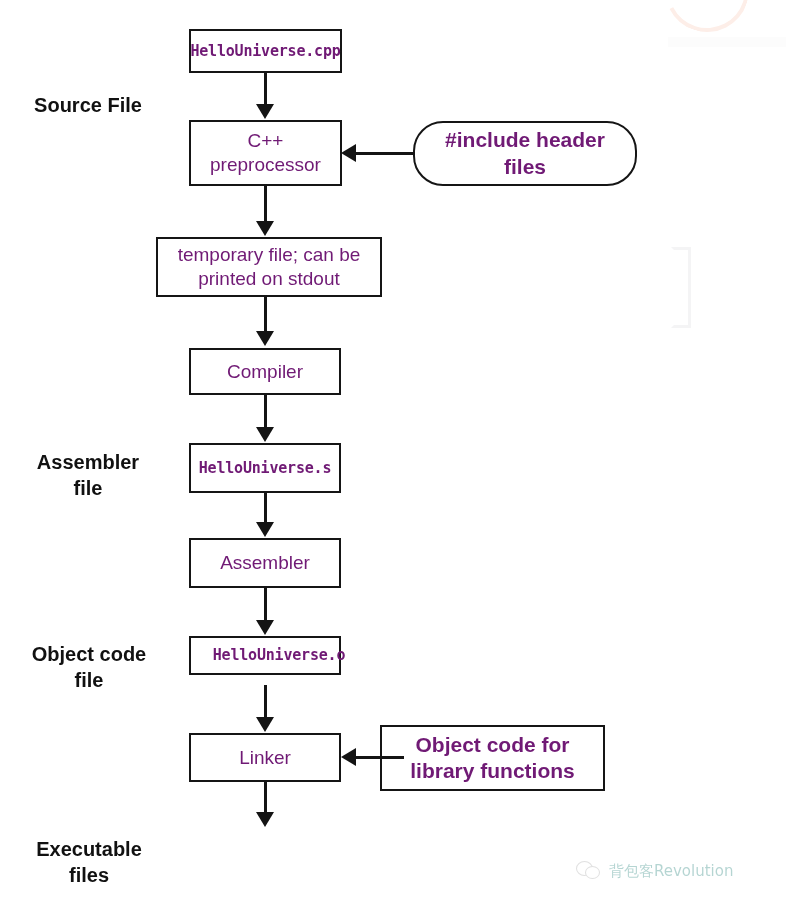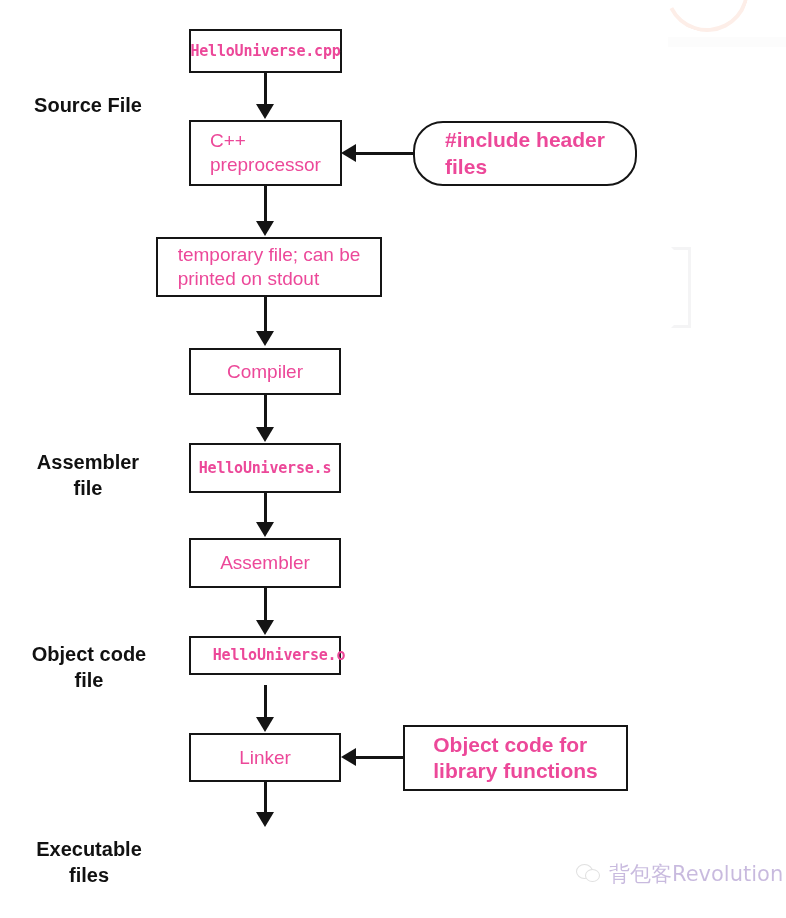--- a/index.html
+++ b/index.html
@@ -49,22 +49,22 @@
 
   
   .node {
     position: absolute;
     box-sizing: border-box;
     border: 2.5px solid #151515;
     background: #ffffff;
     display: flex;
     align-items: center;
     justify-content: center;
-    text-align: left;
-    color: #ec4899;
+    text-align: center;
+    color: #701a75;
     line-height: 1.26;
   }
   .node.mono {
     font-family: "DejaVu Sans Mono", "Liberation Mono", monospace;
     font-weight: bold;
     font-size: 15px;
     letter-spacing: -0.2px;
   }
   .node.plain {
     font-size: 19px;
@@ -118,22 +118,22 @@
   .watermark {
     position: absolute;
     left: 576px;
     top: 860px;
     display: flex;
     align-items: center;
     gap: 7px;
     opacity: 0.30;
   }
   .watermark .wm-text {
-    font-size: 21px;
-    color: #4c1d95;
+    font-size: 15px;
+    color: #0f766e;
     font-family: "DejaVu Sans", sans-serif;
     white-space: nowrap;
   }
   .wm-logo {
     position: relative;
     width: 26px;
     height: 22px;
   }
   .wm-logo .bubble-a,
   .wm-logo .bubble-b {
@@ -185,21 +185,21 @@
   <div class="node plain" style="left:189px; top:348px; width:152px; height:47px;">Compiler</div>
 
   <div class="node mono" style="left:189px; top:443px; width:152px; height:50px;">HelloUniverse.s</div>
 
   <div class="node plain" style="left:189px; top:538px; width:152px; height:50px;">Assembler</div>
 
   <div class="node mono" style="left:189px; top:636px; width:152px; height:39px;padding-left:28px;">HelloUniverse.o</div>
 
   <div class="node plain" style="left:189px; top:733px; width:152px; height:49px;">Linker</div>
 
-  <div class="node strong" style="left:403px; top:725px; width:225px; height:66px; white-space:pre-line;">Object code for
+  <div class="node strong" style="left:380px; top:725px; width:225px; height:66px; white-space:pre-line;">Object code for
 library functions</div>
 
 
   <div class="v-line" style="left:264px; top:73px; height:33px;"></div>
   <div class="arrow-down" style="left:256px; top:104px;"></div>
 
   <div class="h-line" style="left:355px; top:152px; width:59px;"></div>
   <div class="arrow-left" style="left:341px; top:144px;"></div>
 
   <div class="v-line" style="left:264px; top:186px; height:37px;"></div>

